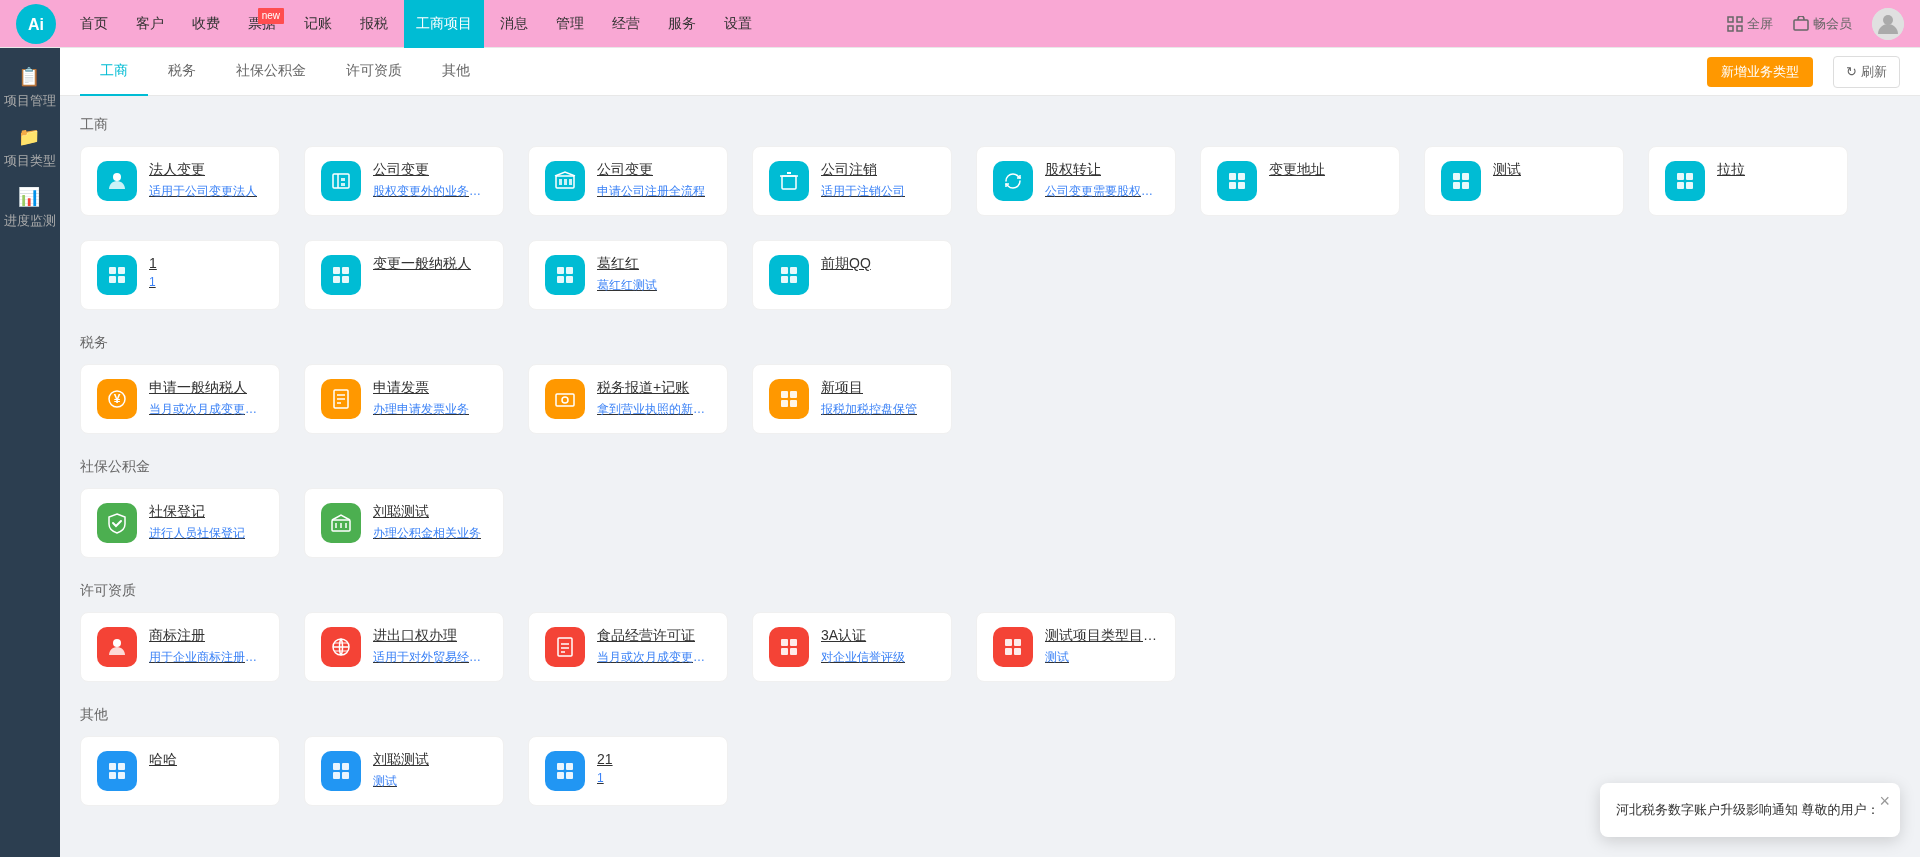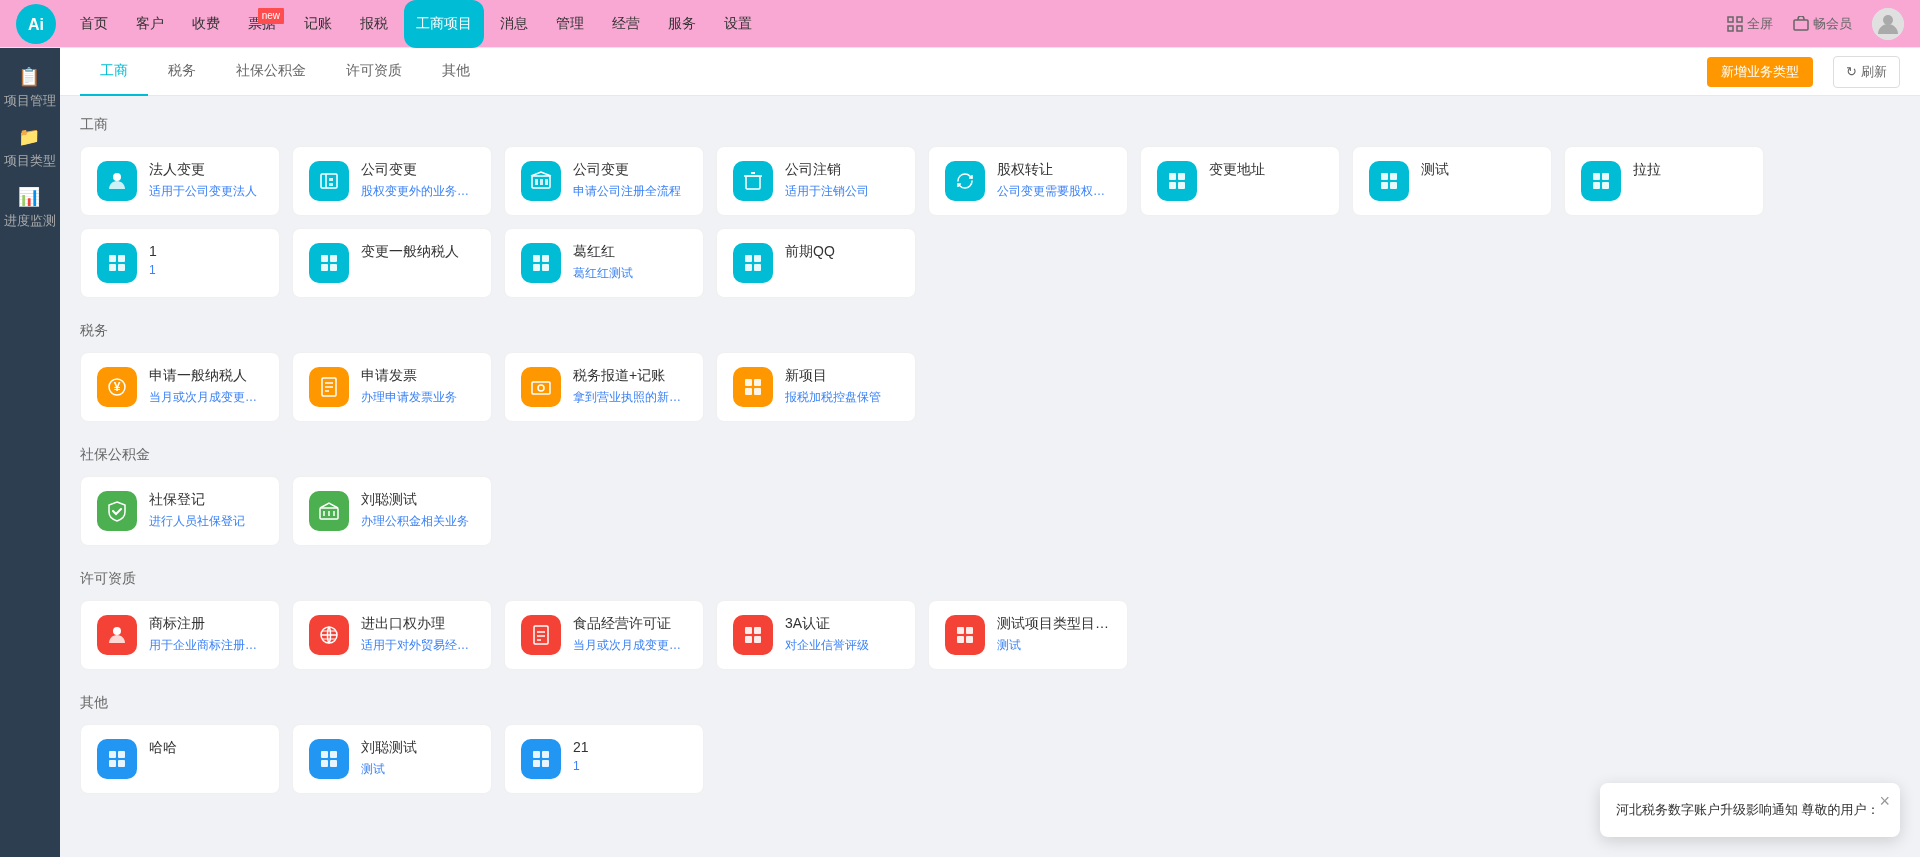--- a/index.html
+++ b/index.html
@@ -9,21 +9,21 @@
     .top-nav {
       display: flex; align-items: center; background: #f9a8d4; height: 48px;
       padding: 15px 16px; border-bottom: 1px solid #e8e8e8; position: fixed; top: 0; left: 0; right: 0; z-index: 100;
     }
     .nav-logo { width: 40px; height: 40px; margin-right: 12px; }
     .nav-items { display: flex; align-items: center; flex: 1; gap: 4px; }
     .nav-item {
       padding: 0 12px; height: 48px; display: flex; align-items: center; cursor: pointer;
       font-size: 14px; color: #333; position: relative;
     }
-    .nav-item.active { background: #00bcd4; color: #fff; border-radius: 12px; }
+    .nav-item.active { background: #00bcd4; color: #fff; border-radius: 0; }
     .nav-badge {
       position: absolute; top: 8px; right: 4px; background: #ff4d4f; color: #fff;
       font-size: 10px; padding: 1px 4px; border-radius: 1px; line-height: 1.4;
     }
     .nav-right { display: flex; align-items: center; gap: 20px; }
     .nav-btn { display: flex; align-items: center; gap: 4px; font-size: 13px; color: #666; cursor: pointer; }
     .nav-avatar { width: 32px; height: 32px; border-radius: 50%; background: #e0e0e0; display: flex; align-items: center; justify-content: center; font-size: 18px; cursor: pointer; overflow: hidden; }
 
     
     .sidebar {
@@ -53,21 +53,21 @@
     .tab.active { color: #00bcd4; border-bottom-color: #00bcd4; }
     .tab-actions { display: flex; align-items: center; gap: 20px; }
     .btn-new { background: #ff9800; color: #fff; border: none; padding: 6px 14px; border-radius: 4px; cursor: pointer; font-size: 13px; }
     .btn-refresh { background: #fff; color: #666; border: 1px solid #ddd; padding: 6px 12px; border-radius: 4px; cursor: pointer; font-size: 13px; display: flex; align-items: center; gap: 4px; }
 
     
     .content { padding: 20px; }
 
     .section-title { font-size: 14px; color: #666; margin-bottom: 12px; font-weight: normal; }
 
-    .cards-grid { display: flex; flex-wrap: wrap; gap: 12px; margin-bottom: 24px; }
+    .cards-grid { display: flex; flex-wrap: wrap; gap: 24px; margin-bottom: 24px; text-decoration: underline; }
 
     .card {
       background: #fff; border-radius: 8px; padding: 14px 16px; width: 200px;
       display: flex; align-items: flex-start; gap: 12px; cursor: pointer; border: 1px solid #f0f0f0;
     }
     .card-icon {
       width: 40px; height: 40px; border-radius: 10px; display: flex; align-items: center; justify-content: center;
       font-size: 20px; color: #fff; flex-shrink: 0;
     }
     .card-info { flex: 1; min-width: 0; }

